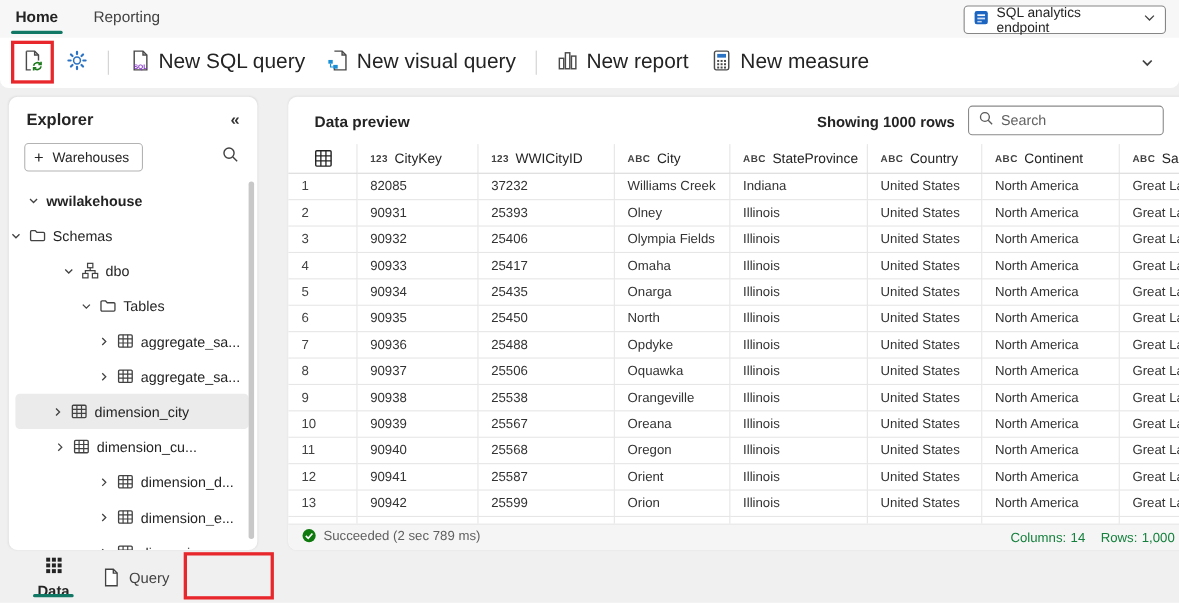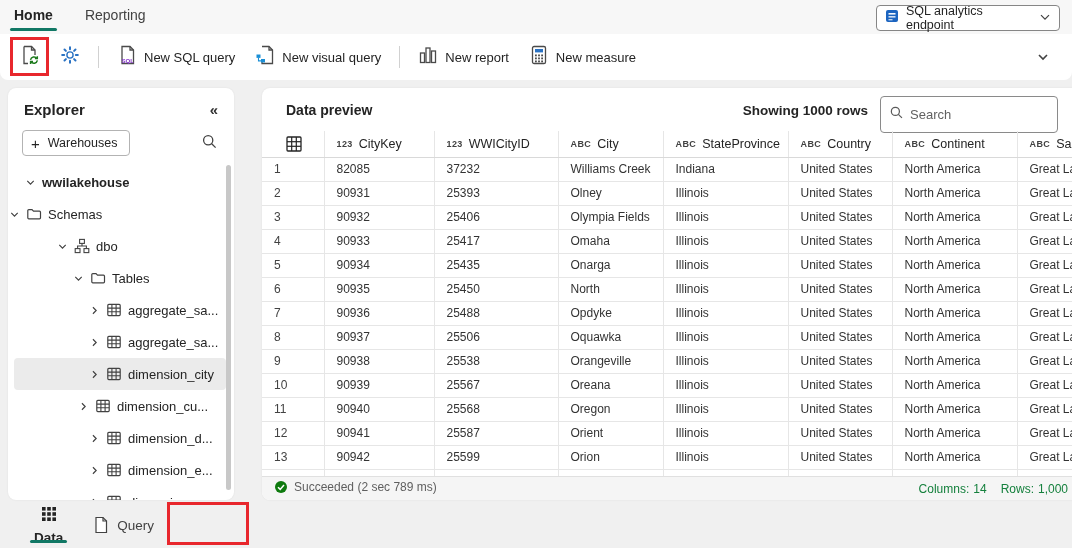--- a/index.html
+++ b/index.html
@@ -23,21 +23,21 @@
     display:flex; align-items:center; padding:0 8px; gap:7px; cursor:pointer;
   }
   .endpoint-select .label { font-size:12.5px; color:#242424; flex:1; }
   
   .ribbon {
     position:absolute; left:0; top:34px; width:1072px; height:46px;
     background:#fff; border-radius:0 0 8px 8px;
     display:flex; align-items:center; padding:0 10px; gap:4px;
   }
   .tool-btn { display:flex; align-items:center; gap:7px; padding:6px 8px; border-radius:4px; cursor:pointer; }
-  .tool-btn .lbl { font-size:13px; color:#242424; white-space:nowrap; }
+  .tool-btn .lbl { font-size:19px; color:#242424; white-space:nowrap; }
   .ribbon .divider { width:1px; height:22px; background:#d1d1d1; margin:0 6px; }
   .ribbon-collapse { position:absolute; right:22px; top:16px; cursor:pointer; }
   
   .explorer {
     position:absolute; left:8px; top:88px; width:226px; height:412px;
     background:#fff; border-radius:8px; box-shadow:0 0 2px rgba(0,0,0,.08);
     overflow:hidden;
   }
   .explorer-header { display:flex; align-items:center; justify-content:space-between; padding:13px 16px 8px 16px; }
   .explorer-title { font-size:15px; font-weight:bold; }
@@ -58,21 +58,21 @@
   .tree-row.root .tlabel { font-weight:bold; }
   .explorer-scrollbar { position:absolute; right:3px; top:77px; width:5px; height:325px; background:#c8c8c8; border-radius:3px; }
   
   .main-panel {
     position:absolute; left:262px; top:88px; width:818px; height:412px;
     background:#fff; border-radius:8px 0 0 8px; box-shadow:0 0 2px rgba(0,0,0,.08);
   }
   .preview-title { position:absolute; left:24px; top:14px; font-size:14px; font-weight:bold; }
   .showing-rows { position:absolute; left:476px; top:15px; width:130px; font-size:13.5px; font-weight:bold; text-align:right; }
   .search-box {
-    position:absolute; left:618px; top:8px; width:178px; height:37px;
+    position:absolute; left:618px; top:8px; width:178px; height:27px;
     border:1px solid #8a8a8a; border-radius:4px; background:#fff;
     display:flex; align-items:center; padding:0 8px; gap:6px;
   }
   .search-box input { border:none; outline:none; flex:1; font-size:13px; font-family:"Liberation Sans",sans-serif; color:#242424; background:transparent; min-width:0; }
   .search-box input::placeholder { color:#616161; }
   .grid-wrap { position:absolute; left:0; top:43px; width:818px; bottom:24px; overflow:hidden; }
   table.grid { border-collapse:collapse; table-layout:fixed; width:875px; font-size:12px; }
   table.grid th, table.grid td {
     border:1px solid #e6e6e6; border-top:none;
     padding:0 0 0 12px; text-align:left; font-weight:normal;
@@ -320,38 +320,38 @@
           <svg width="16" height="16" viewBox="0 0 16 16">
             <rect x="1.8" y="2.4" width="12.4" height="11.2" rx="1" fill="none" stroke="#424242" stroke-width="1.2"></rect>
             <line x1="5.9" y1="2.4" x2="5.9" y2="13.6" stroke="#424242" stroke-width="1.1"></line>
             <line x1="10.1" y1="2.4" x2="10.1" y2="13.6" stroke="#424242" stroke-width="1.1"></line>
             <line x1="1.8" y1="6.1" x2="14.2" y2="6.1" stroke="#424242" stroke-width="1.1"></line>
             <line x1="1.8" y1="9.8" x2="14.2" y2="9.8" stroke="#424242" stroke-width="1.1"></line>
           </svg>
         </span>
         <span class="tlabel">aggregate_sa...</span>
       </div>
-      <div class="tree-row selected" style="padding-left: 74px; text-align: right;">
+      <div class="tree-row selected" style="padding-left: 32px; text-align: right;">
         <span class="chev">
           <svg width="11" height="11" viewBox="0 0 12 12">
             <path d="M4.3 2.5 L7.8 6 L4.3 9.5" fill="none" stroke="#424242" stroke-width="1.3"></path>
           </svg>
         </span>
         <span class="nicon">
           <svg width="16" height="16" viewBox="0 0 16 16">
             <rect x="1.8" y="2.4" width="12.4" height="11.2" rx="1" fill="none" stroke="#424242" stroke-width="1.2"></rect>
             <line x1="5.9" y1="2.4" x2="5.9" y2="13.6" stroke="#424242" stroke-width="1.1"></line>
             <line x1="10.1" y1="2.4" x2="10.1" y2="13.6" stroke="#424242" stroke-width="1.1"></line>
             <line x1="1.8" y1="6.1" x2="14.2" y2="6.1" stroke="#424242" stroke-width="1.1"></line>
             <line x1="1.8" y1="9.8" x2="14.2" y2="9.8" stroke="#424242" stroke-width="1.1"></line>
           </svg>
         </span>
         <span class="tlabel">dimension_city</span>
       </div>
-      <div class="tree-row" style="padding-left: 69px;">
+      <div class="tree-row" style="padding-left: 40px;">
         <span class="chev">
           <svg width="11" height="11" viewBox="0 0 12 12">
             <path d="M4.3 2.5 L7.8 6 L4.3 9.5" fill="none" stroke="#424242" stroke-width="1.3"></path>
           </svg>
         </span>
         <span class="nicon">
           <svg width="16" height="16" viewBox="0 0 16 16">
             <rect x="1.8" y="2.4" width="12.4" height="11.2" rx="1" fill="none" stroke="#424242" stroke-width="1.2"></rect>
             <line x1="5.9" y1="2.4" x2="5.9" y2="13.6" stroke="#424242" stroke-width="1.1"></line>
             <line x1="10.1" y1="2.4" x2="10.1" y2="13.6" stroke="#424242" stroke-width="1.1"></line>

